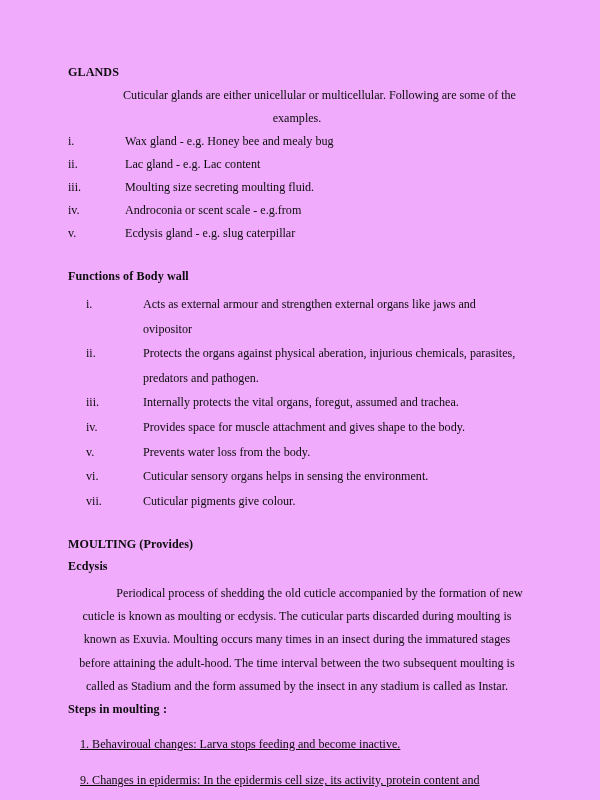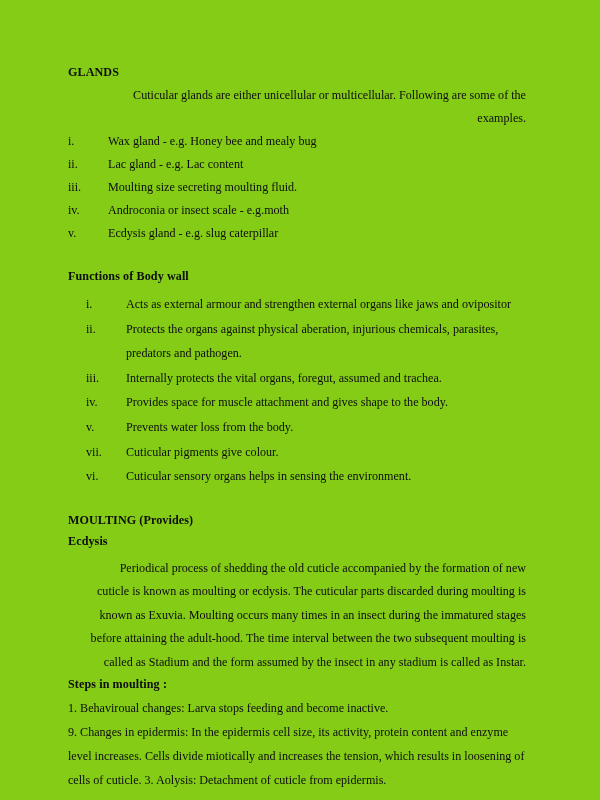--- a/index.html
+++ b/index.html
@@ -12,42 +12,42 @@
     height: 800px;
     overflow: hidden;
     font-family: "Liberation Serif", "DejaVu Serif", serif;
     color: #0d0d0d;
     -webkit-font-smoothing: antialiased;
   }
   .page {
     position: relative;
     width: 600px;
     height: 800px;
-    background: #84cc16;
+    background: #f0abfc;
     box-sizing: border-box;
     padding: 62px 74px 0 68px;
   }
   .doc-body {
     width: 458px;
     font-size: 12.1px;
     line-height: 21.6px;
   }
 
   h1.heading, h2.heading, h3.heading {
     font-size: 12.1px;
     font-weight: bold;
     line-height: 21.6px;
     margin: 0;
     padding: 0;
     letter-spacing: 0.1px;
   }
 
   .para {
     margin: 0;
-    text-align: right;
+    text-align: center;
     line-height: 23.4px;
   }
   .para.indent {
     text-indent: 45px;
   }
 
   .spacer-lg { height: 21px; }
   .spacer-sm { height: 4px; }
 
   
@@ -60,33 +60,35 @@
     display: flex;
     align-items: flex-start;
     line-height: 23.0px;
   }
   .rlist .rmark {
     flex: 0 0 auto;
     white-space: pre;
   }
   .rlist .rtext {
     flex: 1 1 auto;
+    margin-left: 17px;
   }
 
   
   .rlist.level1 .rmark { width: 40px; }
 
   
   .rlist.level2 { padding-left: 18px; }
   .rlist.level2 .rmark { width: 40px; }
   .rlist.level2 .ritem { line-height: 24.6px; }
 
   .numpara {
-    margin: 0;
+    margin: 12px;
     line-height: 24.2px;
+    text-decoration: underline;
   }
 </style>
 </head>
 <body>
 
 <div class="page">
   <div class="doc-body">
 
     <h1 class="heading">GLANDS</h1>
 
@@ -100,21 +102,21 @@
       <li class="ritem">
         <span class="rmark">ii.</span>
         <span class="rtext">Lac gland - e.g. Lac content</span>
       </li>
       <li class="ritem">
         <span class="rmark">iii.</span>
         <span class="rtext">Moulting size secreting moulting fluid.</span>
       </li>
       <li class="ritem">
         <span class="rmark">iv.</span>
-        <span class="rtext"> Androconia or insect scale - e.g.moth</span>
+        <span class="rtext"> Androconia or scent scale - e.g.from</span>
       </li>
       <li class="ritem">
         <span class="rmark">v.</span>
         <span class="rtext">Ecdysis gland - e.g. slug caterpillar</span>
       </li>
     </ul>
 
     <div class="spacer-lg"></div>
 
     <h2 class="heading">Functions of Body wall</h2>
@@ -136,26 +138,26 @@
       </li>
       <li class="ritem">
         <span class="rmark">iv.</span>
         <span class="rtext">Provides space for muscle attachment and gives shape to the body.</span>
       </li>
       <li class="ritem">
         <span class="rmark">v.</span>
         <span class="rtext">Prevents water loss from the body.</span>
       </li>
       <li class="ritem">
+        <span class="rmark">vi.</span>
+        <span class="rtext"> Cuticular sensory organs helps in sensing the environment.</span>
+      </li>
+      <li class="ritem">
         <span class="rmark">vii.</span>
         <span class="rtext"> Cuticular pigments give colour.</span>
-      </li>
-      <li class="ritem">
-        <span class="rmark">vi.</span>
-        <span class="rtext"> Cuticular sensory organs helps in sensing the environment.</span>
       </li>
     </ul>
 
     <div class="spacer-lg"></div>
 
     <h2 class="heading">MOULTING (Provides)</h2>
 
     <h3 class="heading">Ecdysis</h3>
 
     <div class="spacer-sm"></div>

